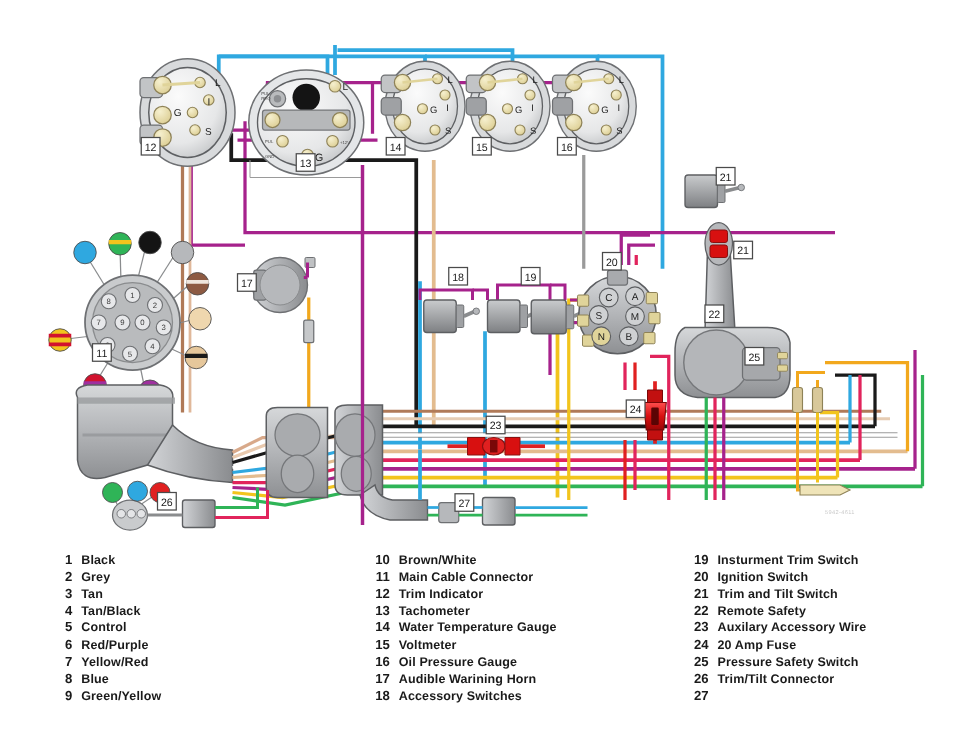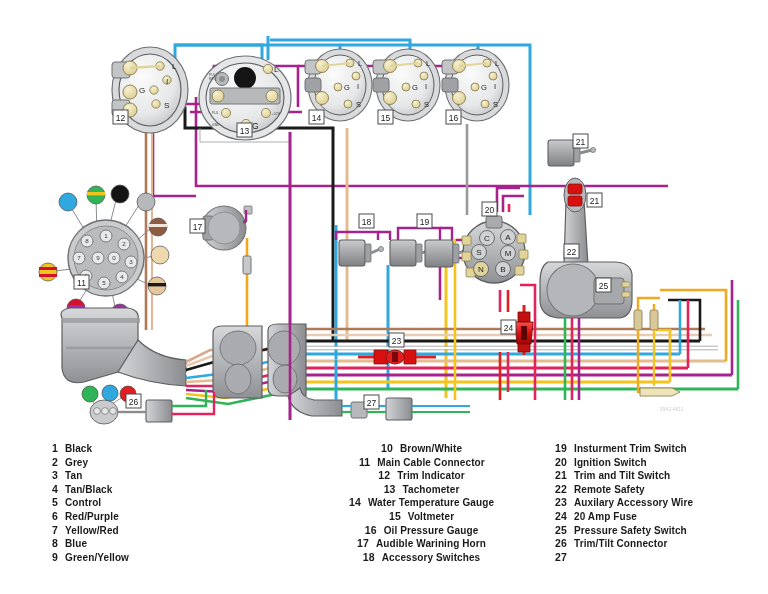--- a/index.html
+++ b/index.html
@@ -21,21 +21,21 @@
     width:704px; height:128px;
     display:flex;
     gap:0px;
   }
   .legend-col{
     display:flex;
     flex-direction:column;
     gap:0px;
   }
   .legend-col.c1{width:252px;}
-  .legend-col.c2{width:255px;align-items:center;}
+  .legend-col.c2{width:255px;}
   .legend-col.c3{width:197px;}
   .legend-row{
     display:flex;
     align-items:baseline;
     height:13.6px;
     line-height:13.6px;
     font-size:10.5px;
     letter-spacing:.1px;
   }
   .legend-num{

